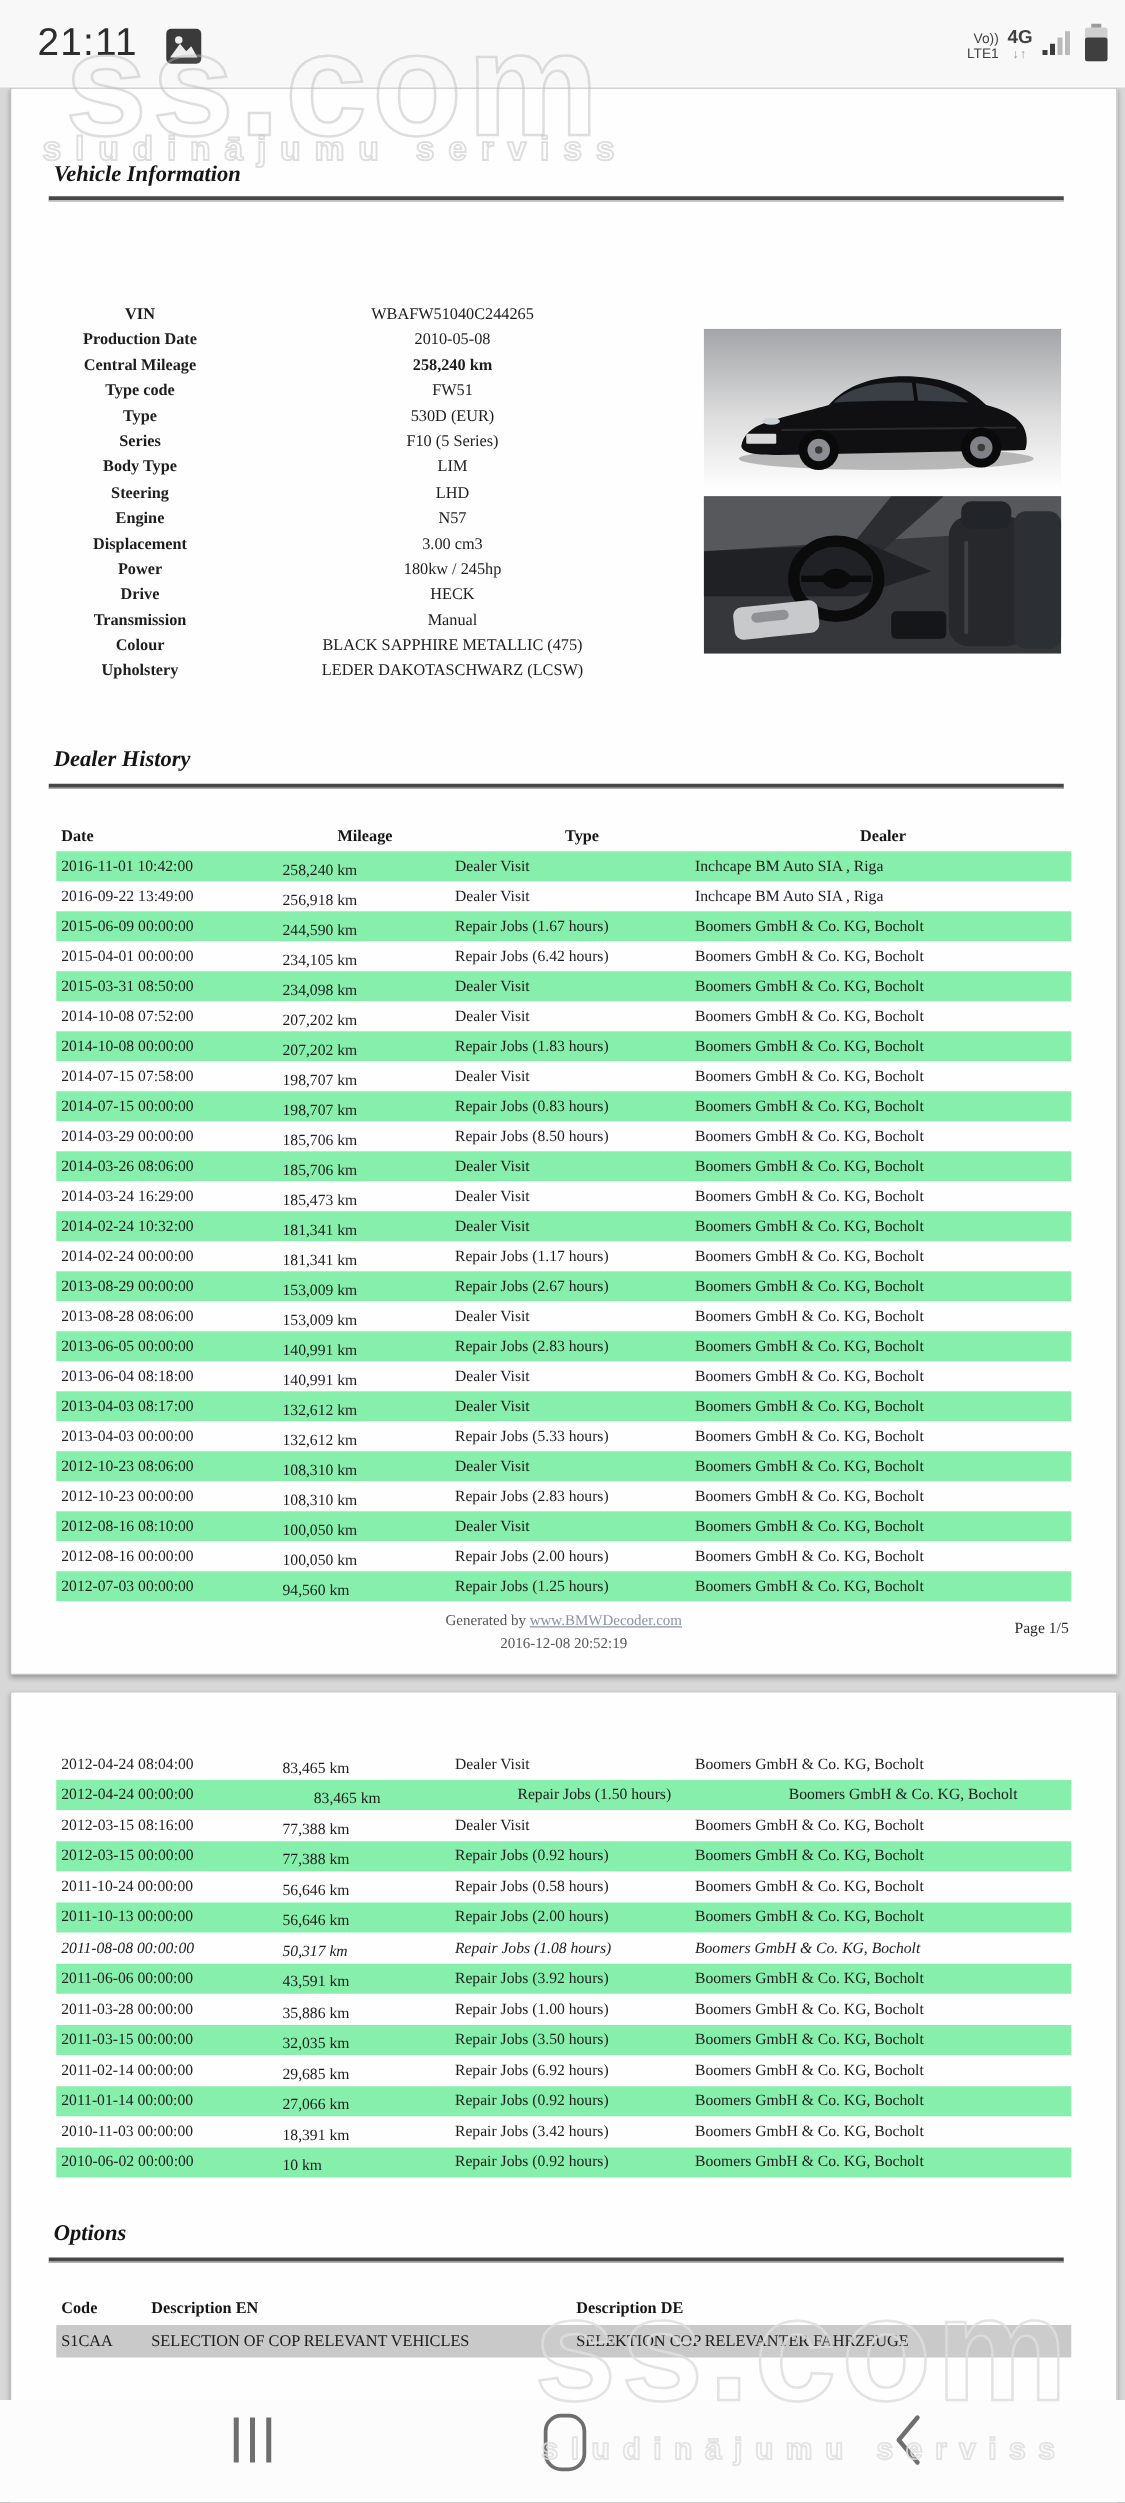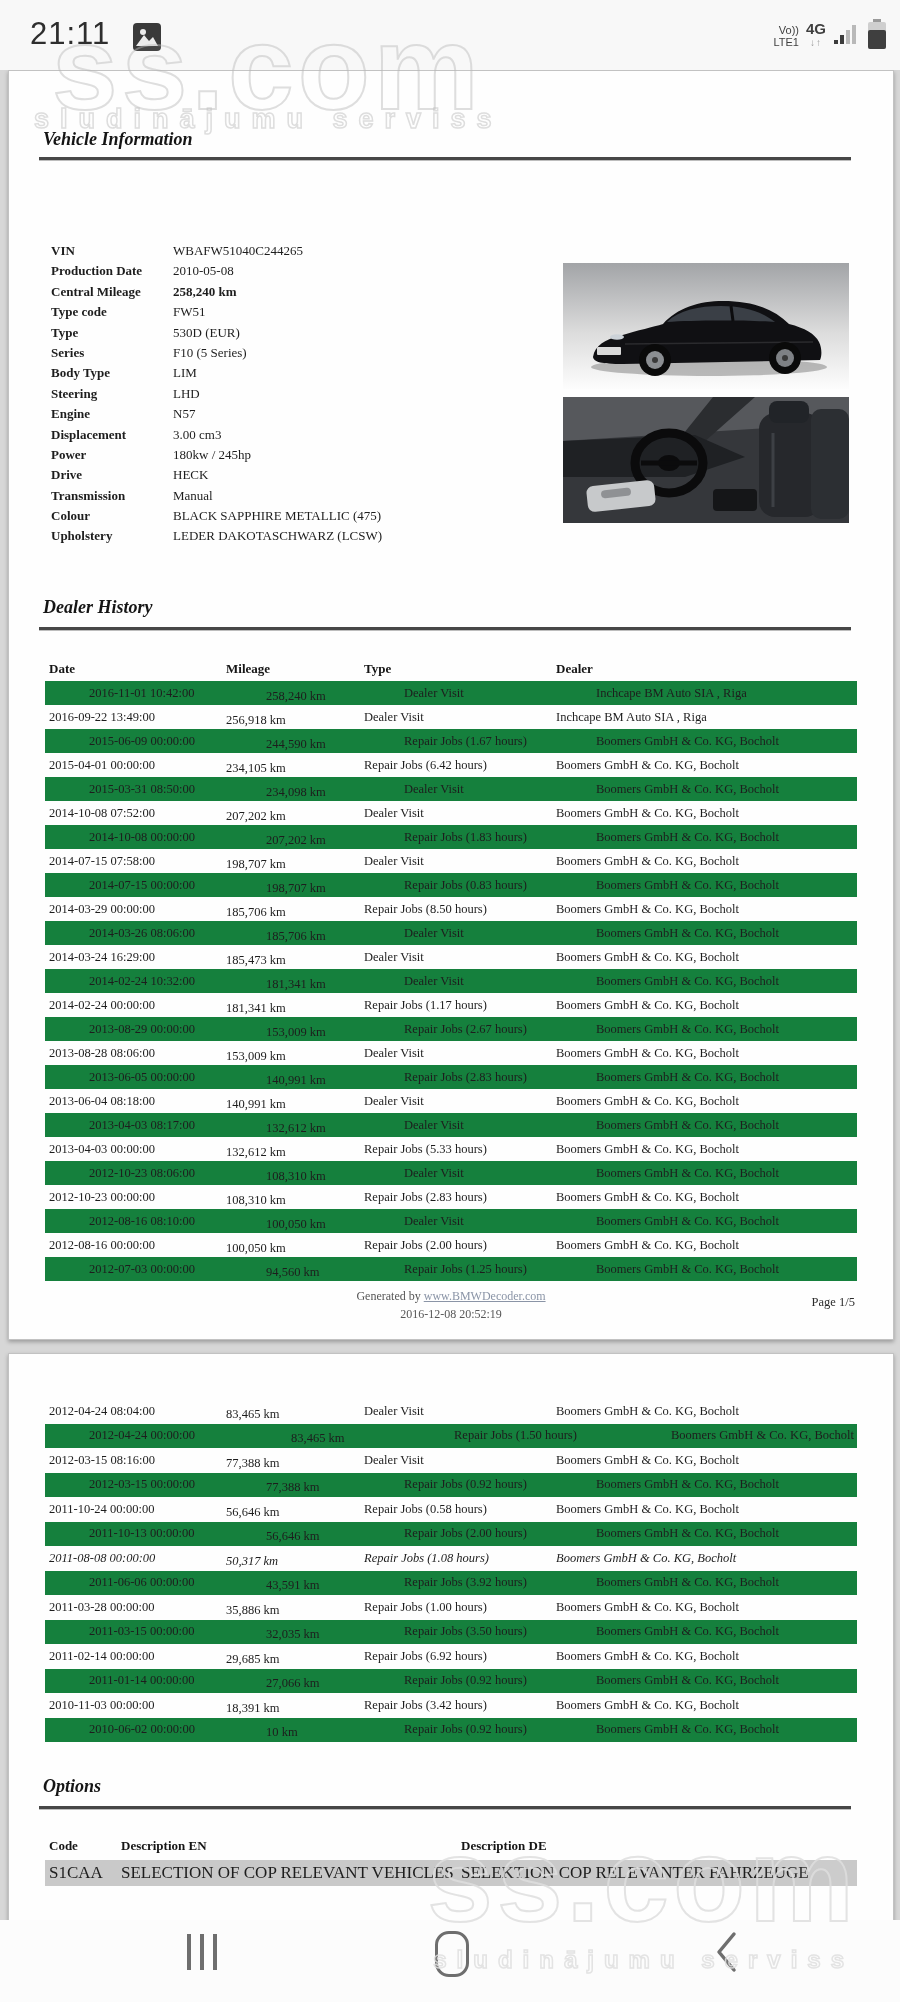--- a/index.html
+++ b/index.html
@@ -24,47 +24,47 @@
   .wm-tag-bot{left:auto;right:46px;top:1946px;font-size:24px;letter-spacing:10px;-webkit-text-stroke:1.5px rgba(222,222,222,0.85);}
   
   .page{position:absolute;left:8px;width:884px;background:#fefefe;border:1px solid #c2c2c2;
         box-shadow:0 2px 4px rgba(0,0,0,0.28);z-index:1;}
   .page1{top:70px;height:1268px;}
   .page2{top:1353px;height:700px;}
   .sec-title{position:absolute;left:34px;font-size:18px;font-weight:bold;color:#151515;font-style:italic;}
   .sec-rule{position:absolute;left:30px;width:812px;height:3px;background:#474747;border-bottom:1px solid #bdbdbd;}
   
   .vi-rows{position:absolute;left:42px;top:172px;width:500px;}
-  .vi-row{display:flex;height:20.4px;font-size:13px;color:#1d1d1d;}
+  .vi-row{display:flex;height:20.4px;font-size:13px;color:#1d1d1d;text-align:center;}
   .vi-label{width:122px;font-weight:bold;}
   .vi-value{flex:1;}
   .vi-row.bold-value .vi-value{font-weight:bold;}
   
   .car-img{position:absolute;left:554px;width:286px;height:126px;}
   .car-ext{top:192px;}
   .car-int{top:326px;}
   
-  .dh-header{position:absolute;left:36px;width:812px;display:flex;font-size:13px;font-weight:bold;color:#151515;}
+  .dh-header{position:absolute;left:36px;width:812px;display:flex;font-size:13px;font-weight:bold;color:#151515;gap:44px;}
   .dh-rows{position:absolute;left:36px;width:812px;}
   .dh-row{display:flex;height:24px;align-items:center;font-size:12.5px;color:#1d1d1d;background:transparent;}
-  .dh-row.shaded{background:#15803d;padding-left:40px;}
+  .dh-row.shaded{background:#86efac;}
   .c0{width:177px;padding-left:4px;}
   .c1{width:138px;position:relative;top:3px;}
   .c2{width:192px;}
   .c3{flex:1;}
   .dh-header .c1{top:0;}
   
   .foot-center{position:absolute;left:0;right:0;top:1218px;text-align:center;font-size:12px;color:#565656;}
   .foot-link{color:#8a94a6;text-decoration:underline;}
   .foot-ts{position:absolute;left:0;right:0;top:1236px;text-align:center;font-size:12px;color:#565656;}
   .foot-page{position:absolute;right:38px;top:1224px;font-size:12.5px;color:#2c2c2c;}
   
   .opt-header{position:absolute;left:36px;width:812px;display:flex;font-size:13px;font-weight:bold;color:#151515;}
   .opt-rows{position:absolute;left:36px;width:812px;}
-  .opt-row{display:flex;height:26px;align-items:center;font-size:17px;color:#1d1d1d;}
+  .opt-row{display:flex;height:26px;align-items:center;font-size:13px;color:#1d1d1d;}
   .opt-row.shaded{background:#c9c9c9;}
   .o0{width:72px;padding-left:4px;}
   .o1{width:340px;}
   .o2{flex:1;}
   
   .navbar{position:absolute;left:0;top:1920px;width:900px;height:82px;background:#fcfcfc;z-index:4;}
   .nav-btn{position:absolute;top:6px;width:60px;height:56px;display:flex;align-items:center;justify-content:center;cursor:pointer;}
   .recents{left:172px;}
   .recents .bar{display:inline-block;width:4px;height:36px;background:#6e6e6e;margin:0 4.5px;}
   .homebtn{left:422px;}

